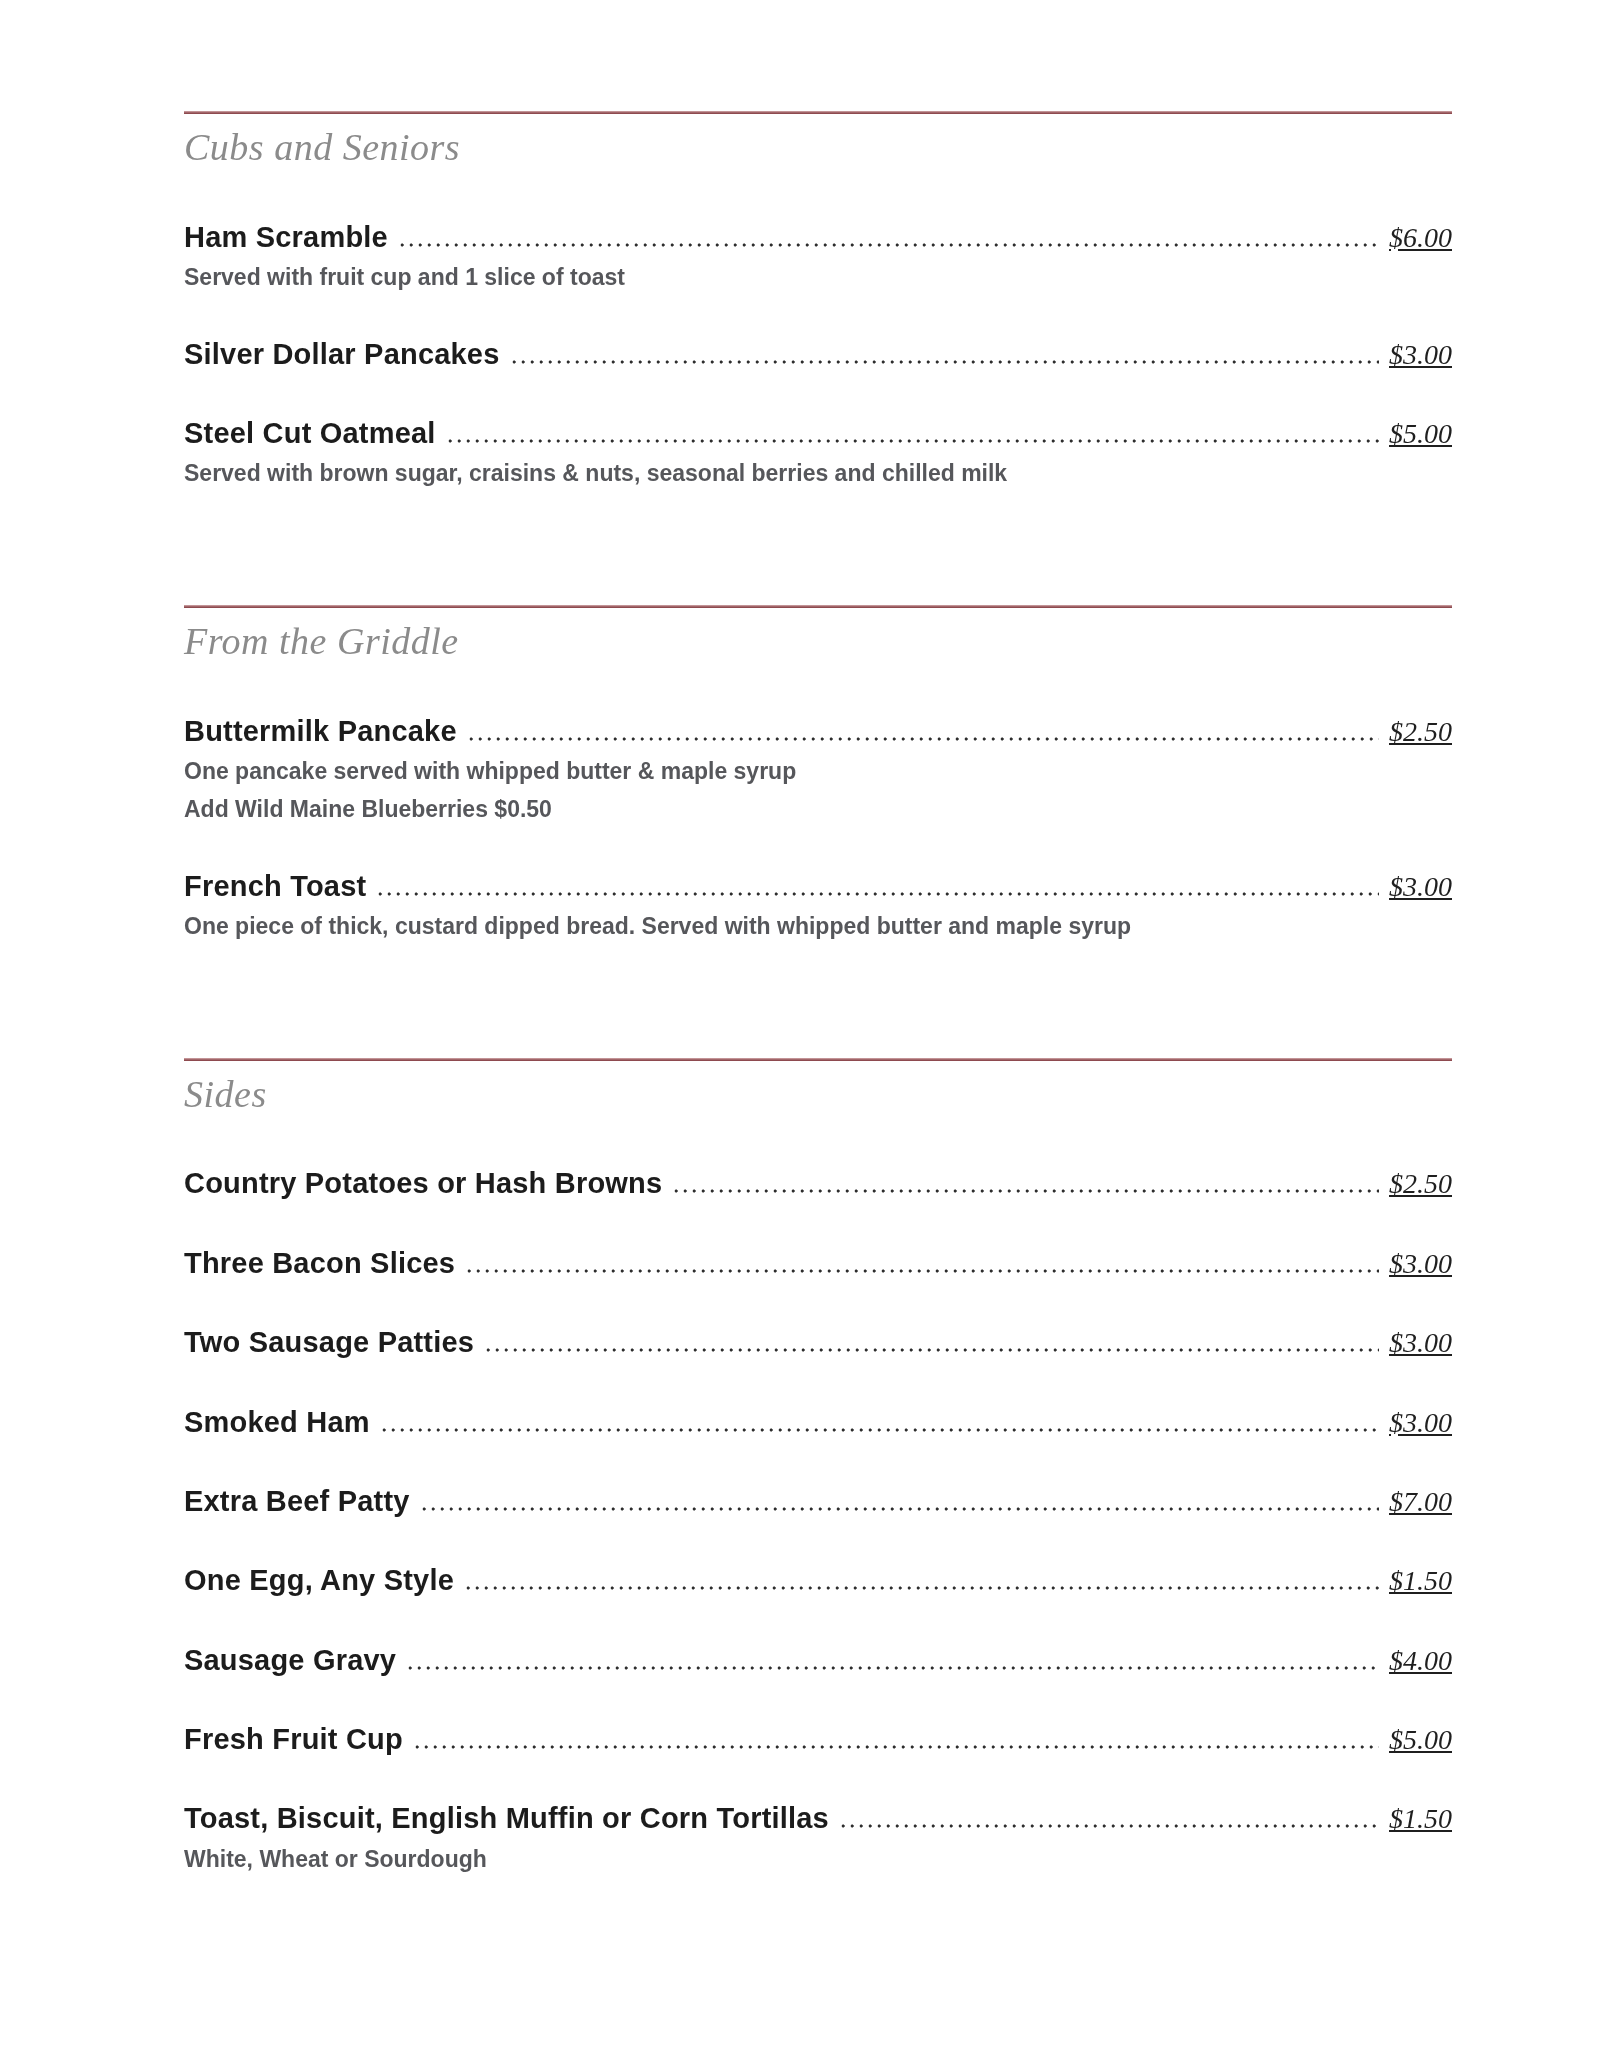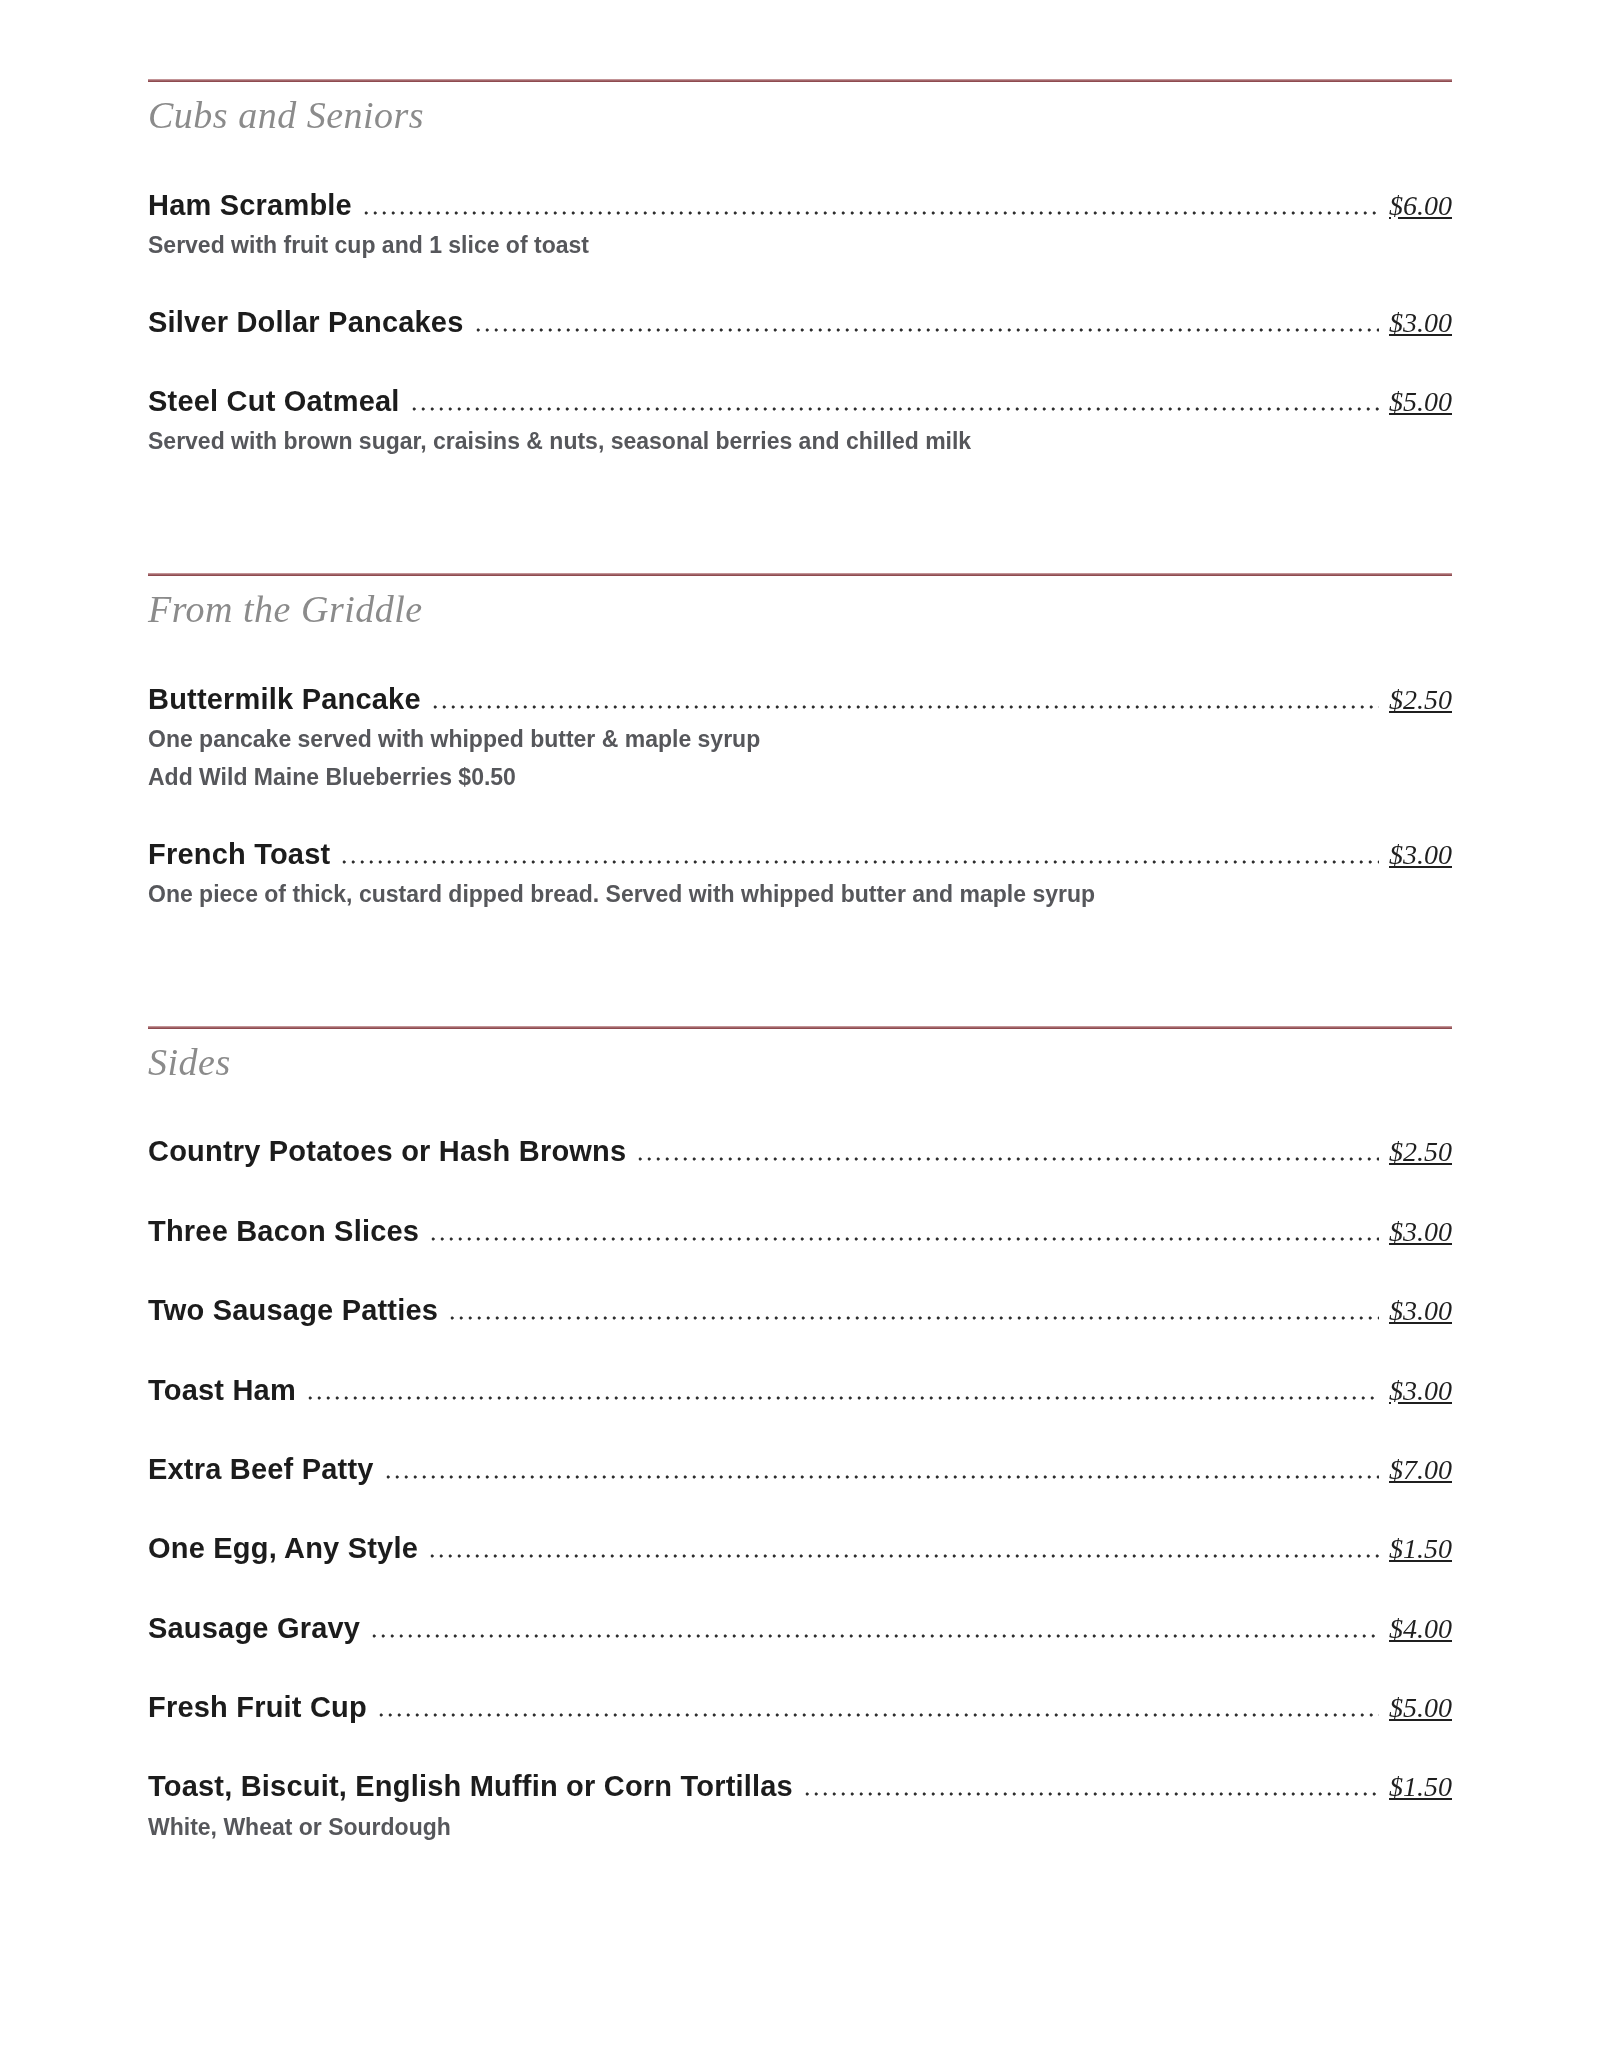--- a/index.html
+++ b/index.html
@@ -19,21 +19,22 @@
     width:1600px;
     height:2071px;
     margin:0 auto;
     background:var(--background);
     font-family:"Liberation Sans", sans-serif;
     overflow:hidden;
     box-sizing:border-box;
   }
   .content{
     box-sizing:border-box;
-    padding:79px 148px 40px 148px;
+    padding:111px 148px 40px 148px;
+    margin-left:36px;
   }
   .menu-section + .menu-section{margin-top:116px;}
   .section-rule{
     border:none;
     height:3px;
     margin:0;
     background:linear-gradient(180deg, var(--rule-color-light) 0%, var(--rule-color) 70%);
   }
   .section-title{
     margin:10px 0 0 0;
@@ -185,21 +186,21 @@
     <div class="item-row">
       <span class="item-name">Two Sausage Patties</span>
       <span class="leader"></span>
       <span class="item-price">$3.00</span>
     </div>
     <div class="item-descs"></div>
   </div>
 
   <div class="menu-item">
     <div class="item-row">
-      <span class="item-name">Toast Ham</span>
+      <span class="item-name">Smoked Ham</span>
       <span class="leader"></span>
       <span class="item-price">$3.00</span>
     </div>
     <div class="item-descs"></div>
   </div>
 
   <div class="menu-item">
     <div class="item-row">
       <span class="item-name">Extra Beef Patty</span>
       <span class="leader"></span>

